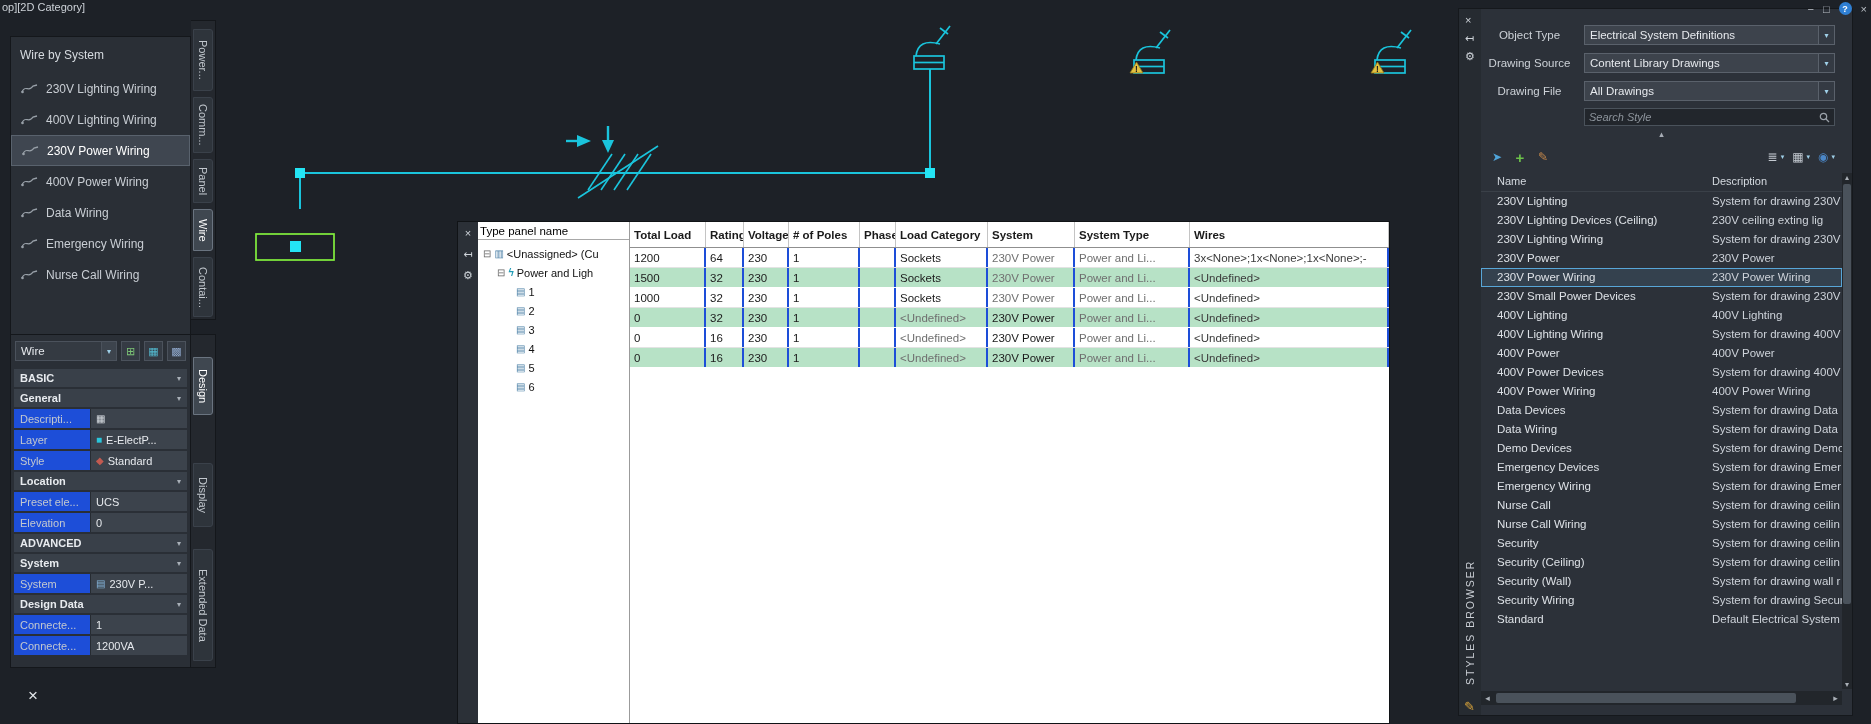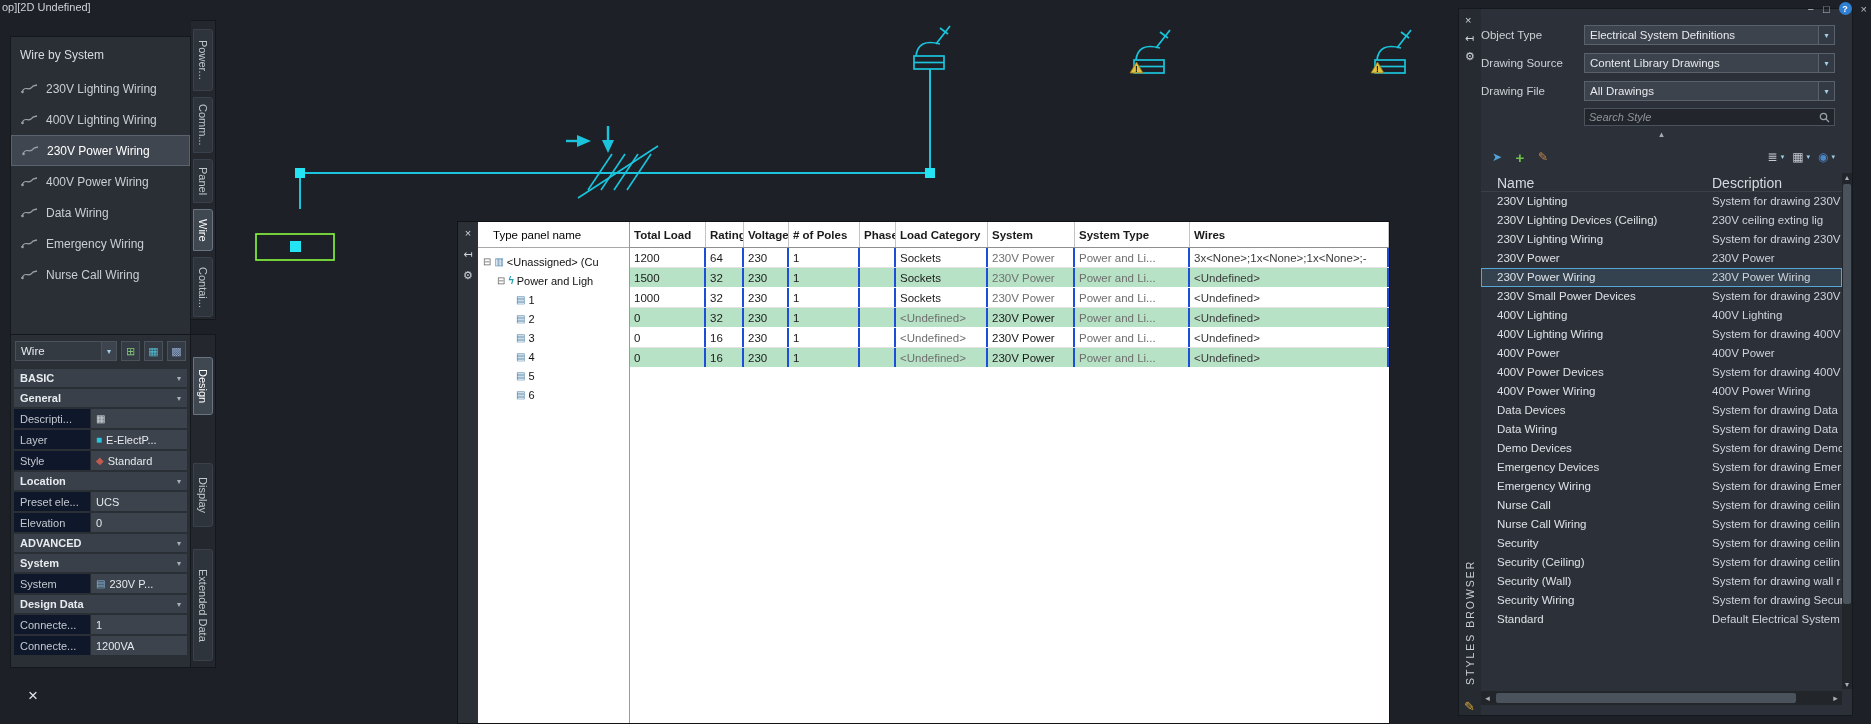--- a/index.html
+++ b/index.html
@@ -37,30 +37,30 @@
 
 #props{left:10px;top:334px;width:181px;height:334px}
 .props-top{display:flex;gap:4px;margin:6px 4px 8px 4px;height:20px}
 .psel{flex:0 0 102px;display:flex;align-items:center;background:#343a42;border:1px solid #4b525c;font-size:11.5px;color:#e6e9ed;padding-left:5px}
 .psel-btn{margin-left:auto;width:15px;height:100%;display:flex;align-items:center;justify-content:center;background:#3d444d;border-left:1px solid #4b525c;color:#9fd0e8;font-size:8px}
 .pbtn{width:21px;height:20px;background:#353b44;border:1px solid #4b525c;display:flex;align-items:center;justify-content:center;font-size:11px}
 .g-green{color:#7cc576}.g-teal{color:#53b9cf}.g-blue{color:#8fa8cc}
 .sec{height:18px;margin:0 3px 2px 3px;background:#394049;display:flex;align-items:center;justify-content:space-between;padding:0 6px;font-size:11px;font-weight:bold;color:#e8ebef}
 .sec .chev{color:#a9b0b8;font-size:8px;font-weight:normal}
 .prow{height:19px;margin:0 3px 2px 3px;display:flex;font-size:11px}
-.plab{flex:0 0 76px;color:#c3c8cf;display:flex;align-items:center;padding-left:6px;background:#0f172a;white-space:nowrap;overflow:hidden}
+.plab{flex:0 0 76px;color:#c3c8cf;display:flex;align-items:center;padding-left:6px;background:#1d4ed8;white-space:nowrap;overflow:hidden}
 .pval{flex:1;background:#3c434c;color:#e6e9ed;display:flex;align-items:center;padding-left:5px;gap:4px;border-left:1px solid #262b31;white-space:nowrap;overflow:hidden}
 .vic{font-size:10px;line-height:1}
 .vic-table{color:#d8dde2}.vic-layer{color:#29c5da}.vic-style{color:#c25a50}.vic-system{color:#86b6dc}
 
 #circuit{position:absolute;left:457px;top:221px;width:933px;height:503px;z-index:20;background:#fff;border:1px solid #101316;display:flex}
 .cw-strip{flex:0 0 20px;background:#2b3037;display:flex;flex-direction:column;align-items:center;padding-top:6px;gap:10px}
 .sic{color:#cfd4da;font-size:11px;line-height:1}
 .cw-tree{flex:0 0 152px;background:#fff;border-right:1px solid #9b9b9b;font-size:11px;color:#111;overflow:hidden}
-.tree-hdr{height:26px;display:flex;align-items:center;padding-left:15px;border-bottom:1px solid #a8a8a8;font-size:11.5px;color:#000}
+.tree-hdr{height:18px;display:flex;align-items:center;padding-left:2px;border-bottom:1px solid #a8a8a8;font-size:11.5px;color:#000}
 .tree-body{padding-top:4px}
 .tnode{height:19px;display:flex;align-items:center;gap:3px;white-space:nowrap;overflow:hidden}
 .tnode.root{padding-left:5px}
 .tnode.child{padding-left:19px}
 .tnode.leaf{padding-left:38px}
 .exp{color:#666;font-size:10px}
 .nic{font-size:10px;color:#4a7fa6}
 .nic.bolt{color:#1f9bb5;font-weight:bold}
 .cw-table{flex:1;display:flex;flex-direction:column;font-size:11.5px;color:#1a1a1a;background:#fff;overflow:hidden}
 .thead{display:flex;height:26px;border-bottom:1px solid #8f8f8f;background:#fff}
@@ -82,39 +82,39 @@
 .trow.sysmuted .c6{color:#6f6f6f}
 .trow.lcmuted .c5{color:#6f6f6f}
 
 #styles{position:absolute;left:1458px;top:8px;width:395px;height:708px;z-index:30;background:#2c3139;border:1px solid #15181c;display:flex}
 .sb-strip{flex:0 0 22px;background:#262b31;position:relative}
 .sb-strip .sic{position:absolute;left:6px}
 .sb-ic1{top:6px}.sb-ic2{top:24px}.sb-ic3{top:42px}
 .sb-vlabel{position:absolute;left:0;width:21px;top:548px;height:130px;writing-mode:vertical-rl;transform:rotate(180deg);display:flex;align-items:center;justify-content:center;font-size:10.5px;letter-spacing:2px;color:#c9ced4;white-space:nowrap}
 .sb-pencil{position:absolute;left:5px;bottom:1px;color:#d9a43a;font-size:13px}
 .sb-content{flex:1;position:relative;overflow:hidden}
-.flabel{position:absolute;left:0;width:97px;text-align:left;font-size:11.5px;color:#ccd1d7;line-height:20px}
+.flabel{position:absolute;left:0;width:97px;text-align:center;font-size:11.5px;color:#ccd1d7;line-height:20px}
 .fl1{top:16px}.fl2{top:44px}.fl3{top:72px}
 .fdd{position:absolute;left:103px;width:251px;height:20px;background:#3d434c;border:1px solid #5a616b;color:#e6e9ed;font-size:11.5px;display:flex;align-items:center;padding-left:5px}
 .fd1{top:16px}.fd2{top:44px}.fd3{top:72px}
 .ddbtn{margin-left:auto;width:16px;height:100%;background:#343a43;border-left:1px solid #5a616b;color:#9fd0e8;display:flex;align-items:center;justify-content:center;font-size:8px}
 .srch{position:absolute;left:103px;top:99px;width:251px;height:18px;background:#22262c;border:1px solid #4a525b;display:flex;align-items:center}
 .srch input{flex:1;min-width:0;background:transparent;border:none;outline:none;color:#c6ccd2;font-size:11px;font-style:italic;padding:0 4px;font-family:"Liberation Sans",sans-serif}
 .srch input::placeholder{color:#8d949c;font-style:italic}
 .mag{display:flex;align-items:center;padding-right:4px}
 .collapse{position:absolute;left:0;right:10px;top:120px;text-align:center;color:#a7adb5;font-size:9px;height:11px;line-height:11px}
 .sb-toolbar{position:absolute;left:8px;right:12px;top:136px;height:24px;display:flex;align-items:center;gap:7px}
 .tbtn{height:20px;min-width:16px;display:flex;align-items:center;justify-content:center;font-size:12px}
 .t-import{color:#4fa3d8}
 .t-add{color:#6cc24a;font-weight:bold;font-size:15px}
 .t-brush{color:#c98a4b}
 .tb-right{margin-left:auto;display:flex;align-items:center;gap:3px;color:#c4cad1;font-size:12px}
 .tb-right .dd{font-size:7px;color:#9fd0e8;margin-right:5px}
 .sphere{color:#4b87c7}
-.sb-cols{position:absolute;left:0;right:10px;top:164px;height:19px;font-size:14px;color:#d5dae0;border-bottom:1px solid #3a4048}
+.sb-cols{position:absolute;left:0;right:10px;top:164px;height:19px;font-size:11px;color:#d5dae0;border-bottom:1px solid #3a4048}
 .sb-cols .ncol{position:absolute;left:16px;top:2px}
 .sb-cols .dcol{position:absolute;left:231px;top:2px}
 .sb-list{position:absolute;left:0;right:10px;top:183px;bottom:26px;overflow:hidden}
 .srow{height:19px;position:relative;font-size:11.5px;color:#dde1e6;line-height:19px;white-space:nowrap}
 .srow .sname{position:absolute;left:16px}
 .srow .sdesc{position:absolute;left:231px;color:#cdd2d9}
 .srow.selected{outline:1px solid #58a6d8;outline-offset:-1px;background:rgba(88,140,180,.18)}
 .vscroll{position:absolute;right:0;top:164px;bottom:26px;width:10px;background:#22262b;display:flex;flex-direction:column;align-items:center;color:#aab0b7;font-size:8px}
 .vthumb{width:8px;height:420px;background:#4a525b;border-radius:2px;margin:2px 0}
 .vsp{flex:1}
@@ -171,21 +171,21 @@
     <rect x="295" y="168" width="10" height="10"></rect>
     <rect x="925" y="168" width="10" height="10"></rect>
   </g>
 
   <g>
     <rect x="256" y="234" width="78" height="26" fill="none" stroke="#82ef3e" stroke-width="1.7"></rect>
     <rect x="290" y="241" width="11" height="11" fill="#24e4f4"></rect>
   </g>
 </svg>
 
-<div id="viewport-label">op][2D Undefined]</div>
+<div id="viewport-label">op][2D Category]</div>
 
 <div id="win-controls">
   <span>−</span>
   <span>□</span>
   <span class="help">?</span>
   <span>×</span>
 </div>
 
 <div id="tool-palette" class="palette">
   <div class="tp-title">Wire by System</div>

